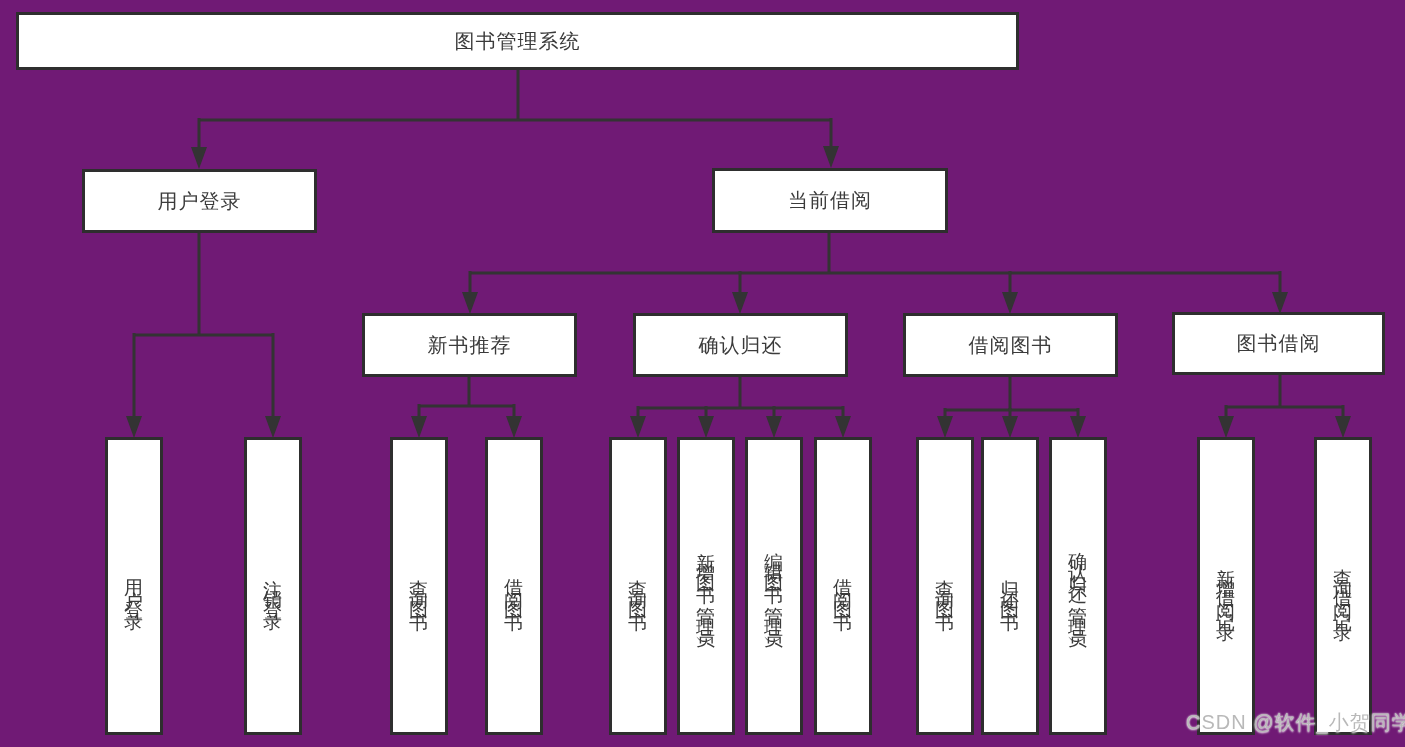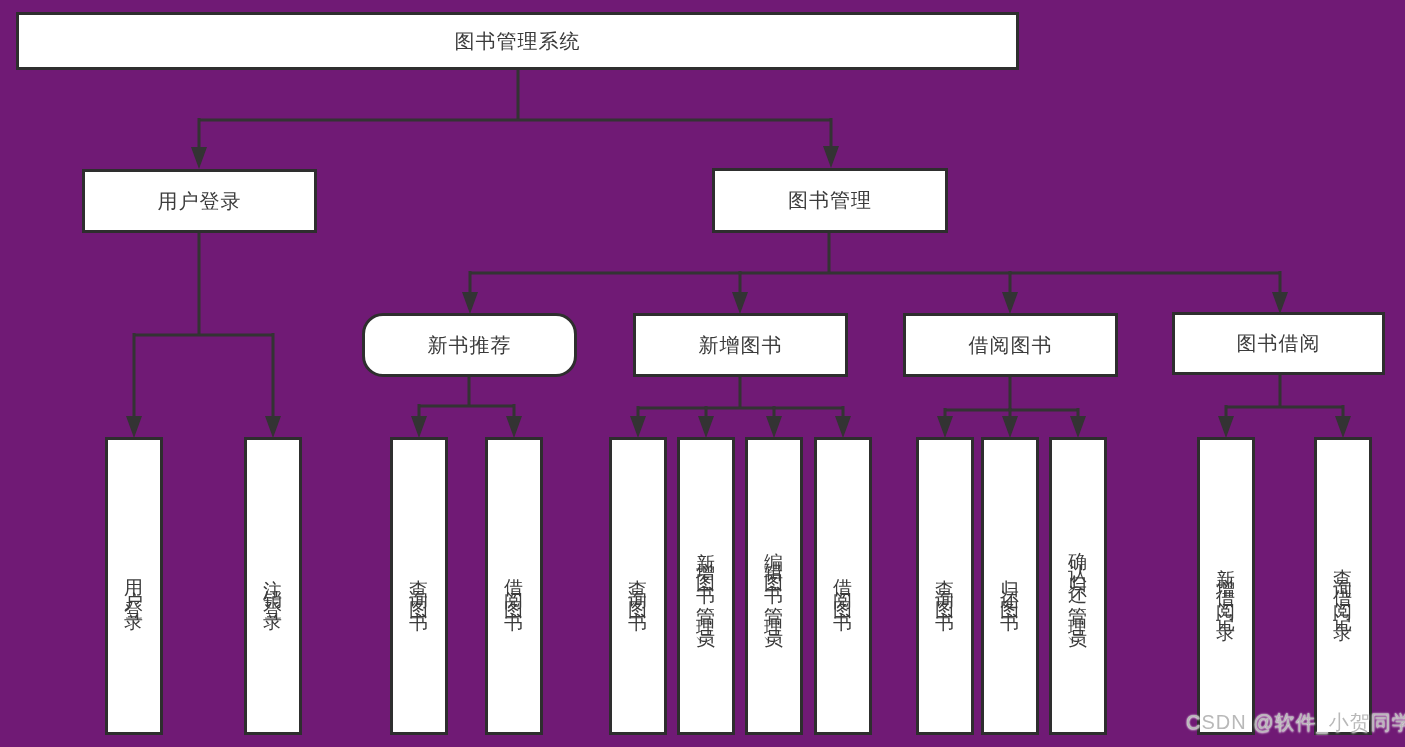--- a/index.html
+++ b/index.html
@@ -152,24 +152,24 @@
     </g>
     <g>
       <line x1="1343" y1="405" x2="1343" y2="420"></line>
         <polygon points="1335,416 1351,416 1343,438"></polygon>
     </g>
   </svg>
 
   <div class="box" style="left:16px;top:12px;width:1003px;height:58px;">图书管理系统</div>
 
   <div class="box" style="left:82px;top:169px;width:235px;height:64px;">用户登录</div>
-  <div class="box" style="left:712px;top:168px;width:236px;height:65px;">图书管理</div>
-
-  <div class="box" style="left:362px;top:313px;width:215px;height:64px;border-radius:21px;">新书推荐</div>
-  <div class="box" style="left:633px;top:313px;width:215px;height:64px;">新增图书</div>
+  <div class="box" style="left:712px;top:168px;width:236px;height:65px;">当前借阅</div>
+
+  <div class="box" style="left:362px;top:313px;width:215px;height:64px;">新书推荐</div>
+  <div class="box" style="left:633px;top:313px;width:215px;height:64px;">确认归还</div>
   <div class="box" style="left:903px;top:313px;width:215px;height:64px;">借阅图书</div>
   <div class="box" style="left:1172px;top:312px;width:213px;height:63px;">图书借阅</div>
 
   <div class="box leaf" style="left:105px;top:437px;width:58px;height:298px;">
     <span class="vtext">用户登录</span>
   </div>
   <div class="box leaf" style="left:244px;top:437px;width:58px;height:298px;">
     <span class="vtext">注销登录</span>
   </div>
 

